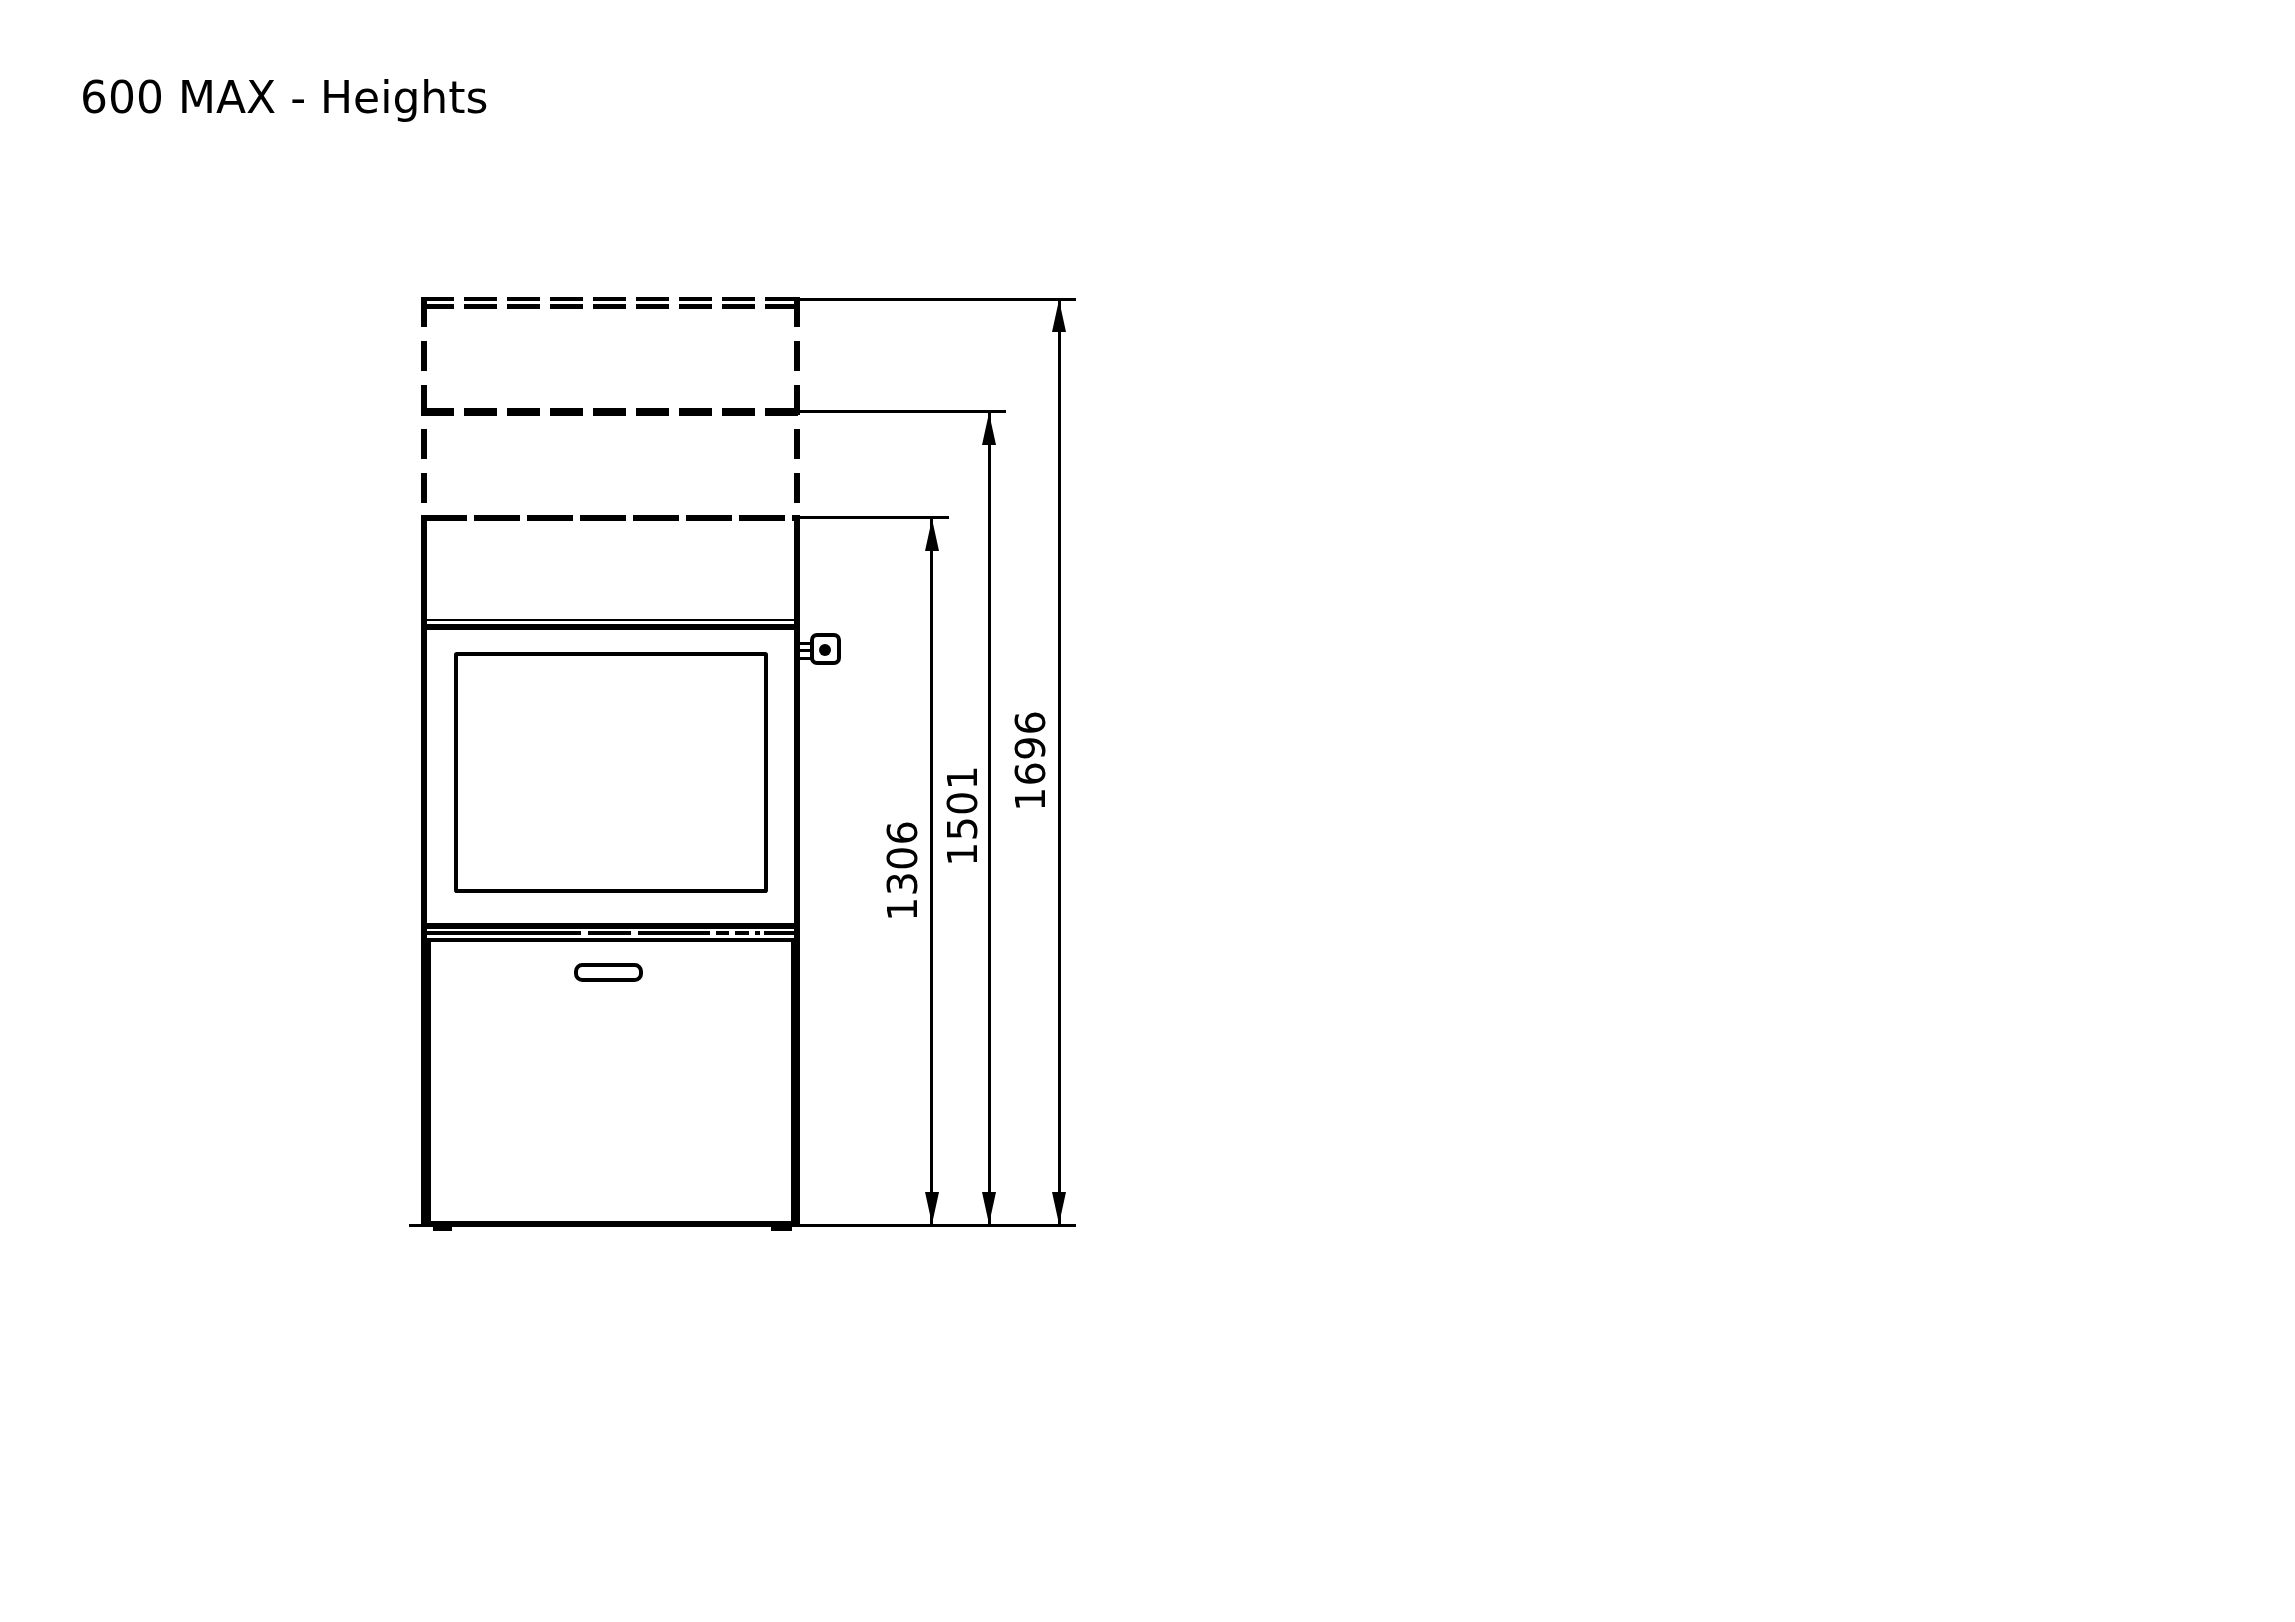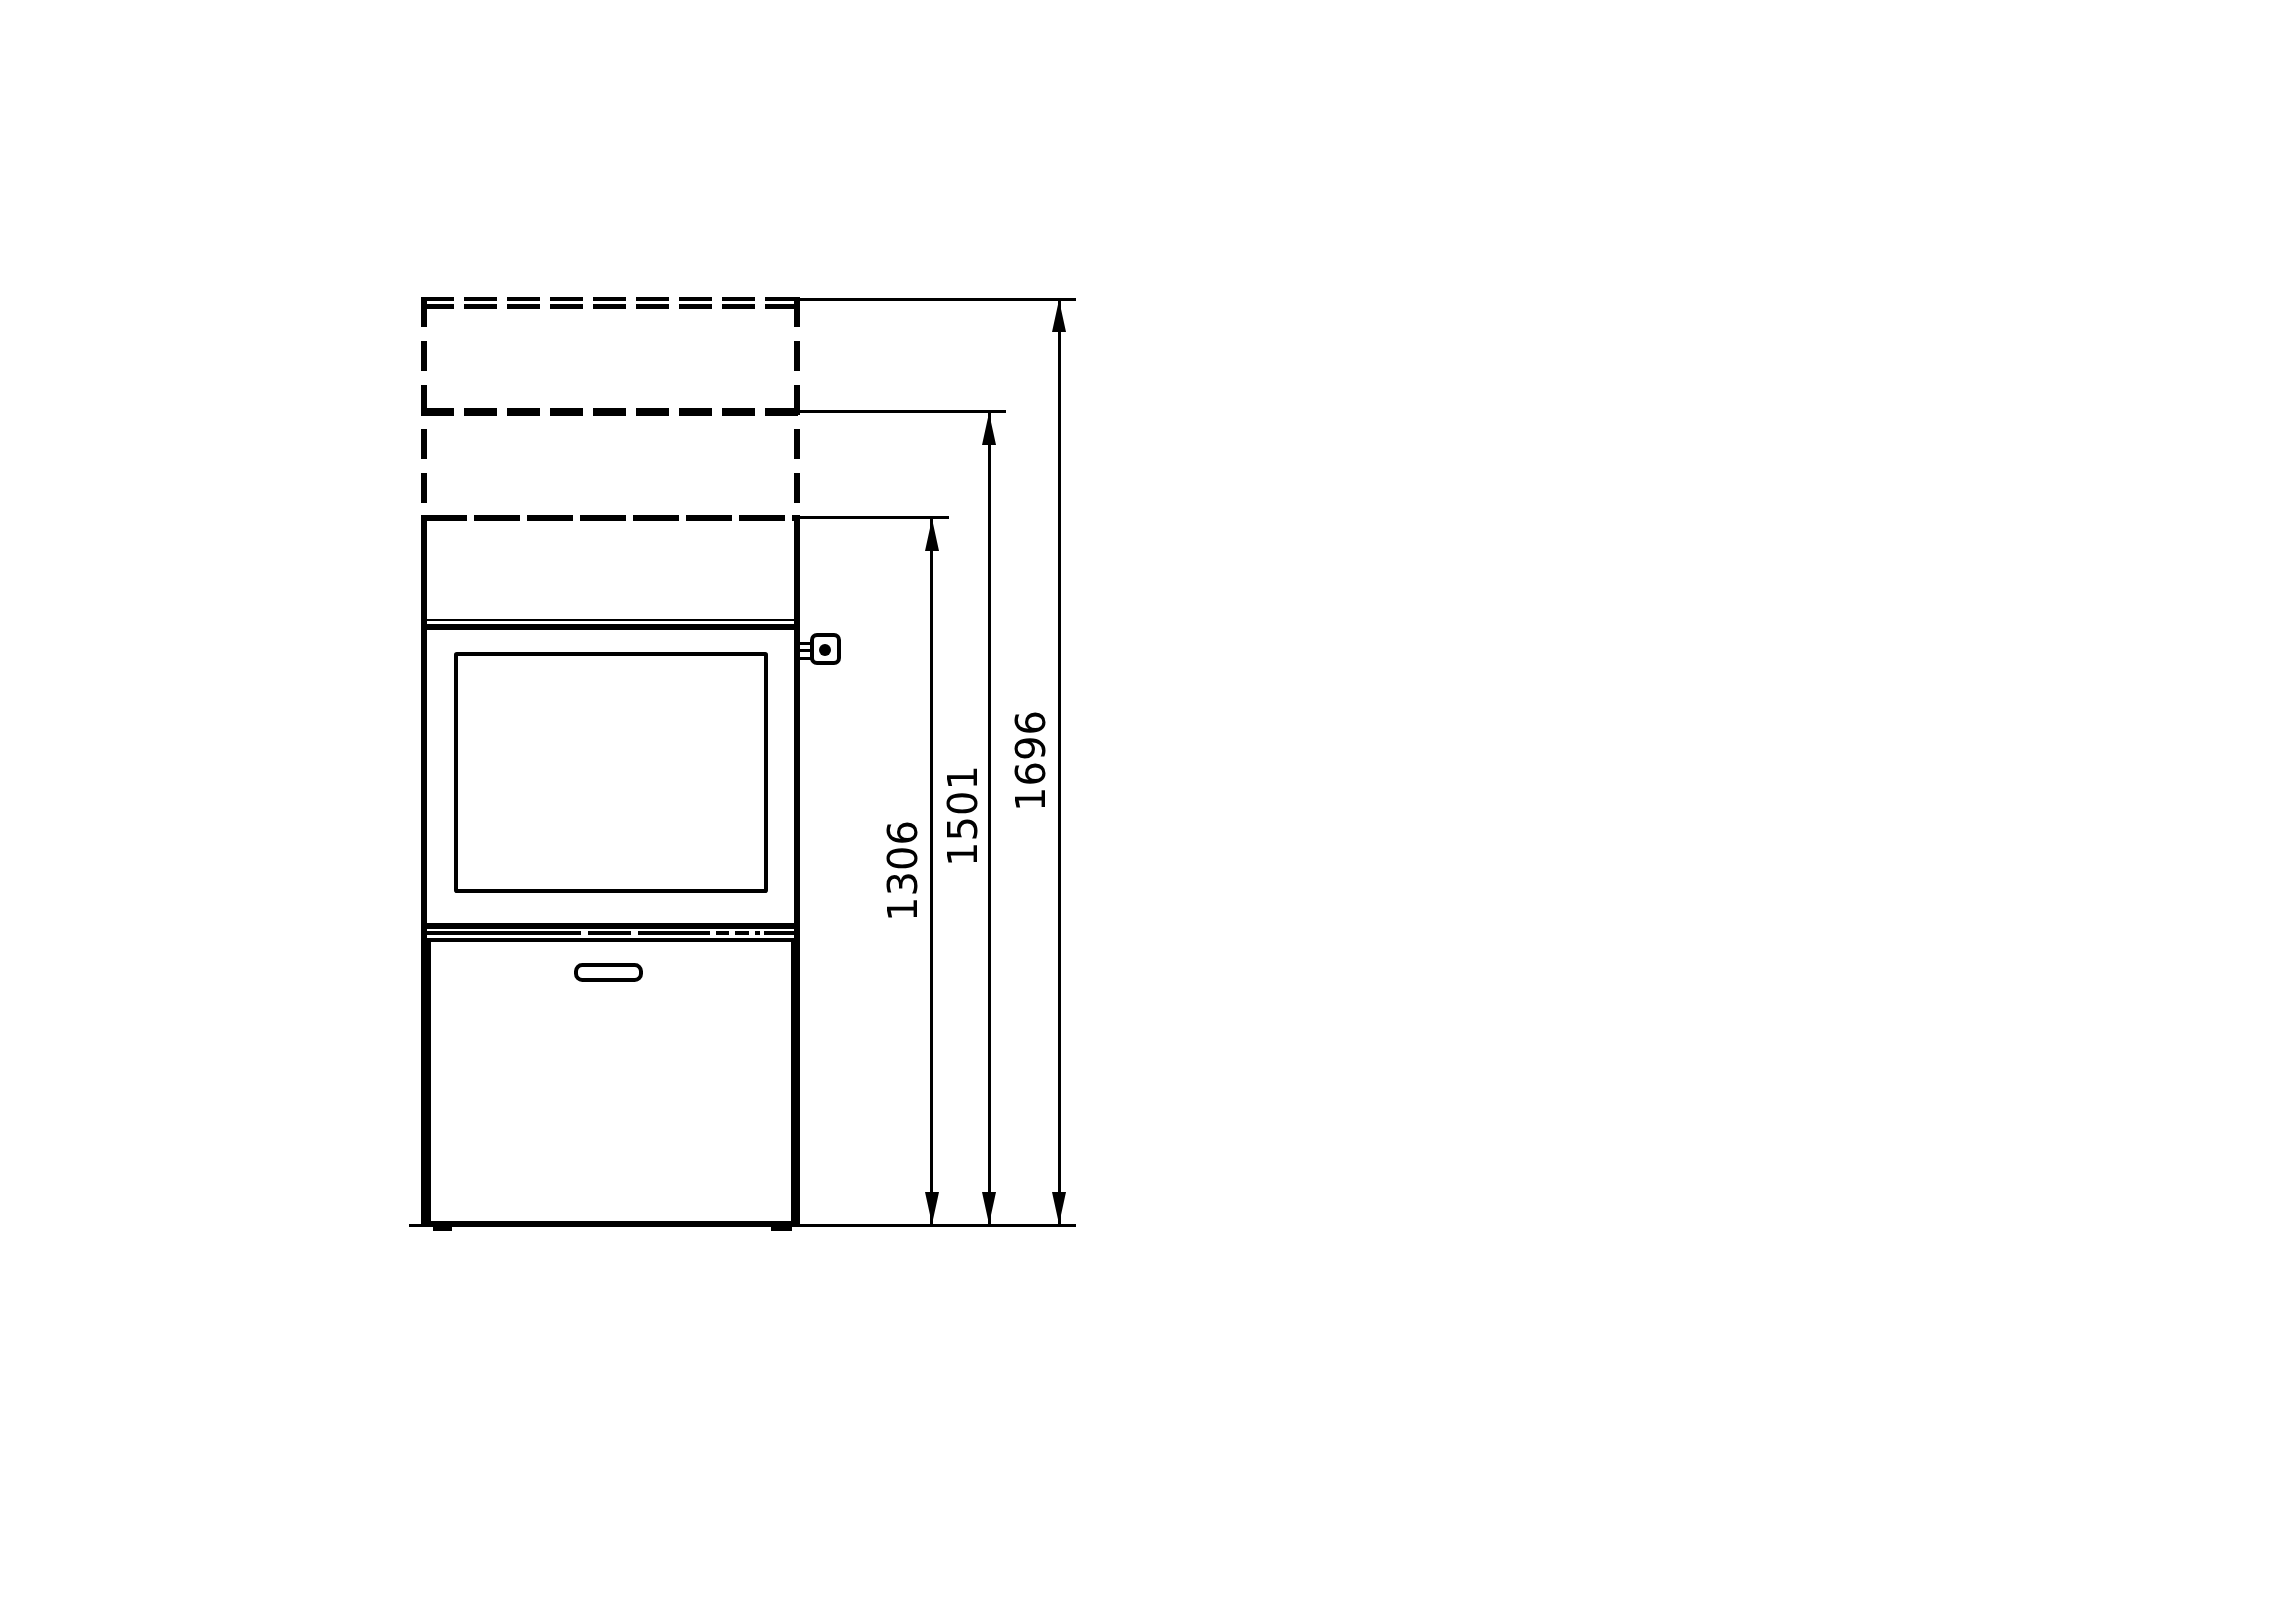--- a/index.html
+++ b/index.html
@@ -36,20 +36,21 @@
     font-size:44px;
     color:#000;
     white-space:nowrap;
   }
 </style>
 </head>
 <body>
 
 <div class="canvas">
 
+  <div class="title">600 MAX - Heights</div>
 
   <div class="dash-h" style="left:421px;top:297px;width:379px;height:3.5px;"></div>
   <div class="dash-h" style="left:421px;top:304px;width:379px;height:4.9px;"></div>
   <div class="dash-v" style="left:421px;top:297px;width:5.5px;height:223px;"></div>
   <div class="dash-v" style="left:794px;top:297px;width:5.5px;height:223px;"></div>
   <div class="dash-h" style="left:421px;top:408px;width:379px;height:7.6px;"></div>
   <div class="dash-h2" style="left:421px;top:515px;width:379px;height:5.5px;"></div>
 
   <div class="ln" style="left:421px;top:518px;width:5.5px;height:707px;"></div>
   <div class="ln" style="left:794px;top:518px;width:5.5px;height:707px;"></div>

